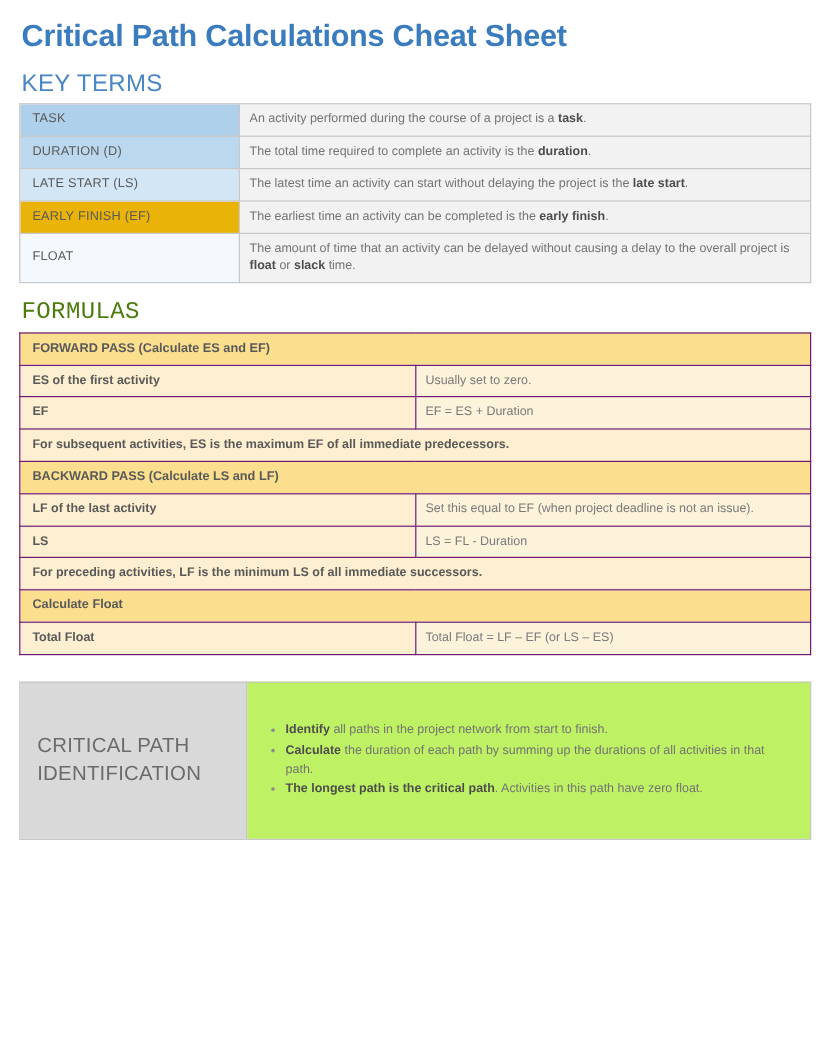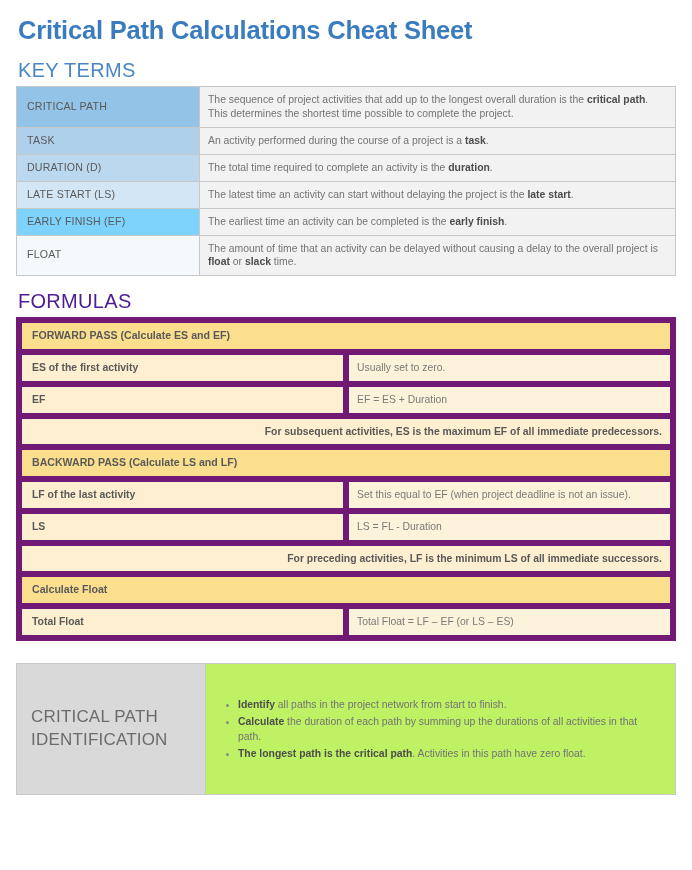--- a/index.html
+++ b/index.html
@@ -35,21 +35,21 @@
 
   
   .section-heading {
     font-size: 20px;
     font-weight: normal;
     letter-spacing: 0.3px;
     margin: 14px 0 5px 2px;
     line-height: 1.1;
   }
   .heading-blue { color: #4A86C5; }
-  .heading-gold { color: #4c1d95; }
+  .heading-gold { color: #4d7c0f; font-family: Liberation Mono, monospace; }
 
   
   table.sheet {
     width: 660px;
     border-collapse: collapse;
     table-layout: fixed;
     font-size: 10.4px;
   }
   table.sheet td {
     vertical-align: middle;
@@ -71,26 +71,26 @@
     color: #737373;
     padding-right: 10px;
   }
   .keyterms .desc b { color: #4d4d4d; font-weight: bold; }
 
   .kt0 { background: #93C3E6; }
   .kt1 { background: #AED0EB; }
   .kt2 { background: #BBD8EF; }
   .kt3 { background: #C5DFF2; }
   .kt4 { background: #D3E6F5; }
-  .kt5 { background: #7dd3fc; margin-left: 40px; }
+  .kt5 { background: #eab308; margin-left: 40px; }
   .kt6 { background: #E7F1FA; }
   .kt7 { background: #F4F9FD; }
 
   
-  .formulas td { border: 6px solid #701a75; }
+  .formulas td { border: 1px solid #701a75; }
   .formulas .fhead {
     background: #FBDF8F;
     color: #595959;
     font-weight: bold;
     font-size: 10.6px;
     padding-left: 10px;
   }
   .formulas .flabel {
     width: 164px;
     background: #FDEFCF;
@@ -103,21 +103,20 @@
     background: #FDF2DA;
     color: #7a7a7a;
     font-size: 10.4px;
   }
   .formulas .fnote {
     background: #FDEFCF;
     color: #595959;
     font-weight: bold;
     font-size: 10.4px;
     padding-left: 10px;
-    text-align: right;
   }
 
   
   .cpi {
     width: 660px;
     border-collapse: collapse;
     table-layout: fixed;
     margin-top: 22px;
   }
   .cpi td { border: 1px solid #c8c8c8; vertical-align: middle; }
@@ -153,24 +152,20 @@
 <body>
 
 <div class="page">
 
   <div class="doc-title">Critical Path Calculations Cheat Sheet</div>
 
   <div class="section-heading heading-blue">KEY TERMS</div>
 
   <table class="sheet keyterms">
     <tbody>
-        <tr>
-          <td class="term kt0">CRITICAL PATH</td>
-          <td class="desc">The sequence of project activities that add up to the longest overall duration is the <b>critical path</b>. This determines the shortest time possible to complete the project.</td>
-        </tr>
         <tr>
           <td class="term kt1">TASK</td>
           <td class="desc">An activity performed during the course of a project is a <b>task</b>.</td>
         </tr>
         <tr>
           <td class="term kt2">DURATION (D)</td>
           <td class="desc">The total time required to complete an activity is the <b>duration</b>.</td>
         </tr>
         <tr>
           <td class="term kt4">LATE START (LS)</td>

